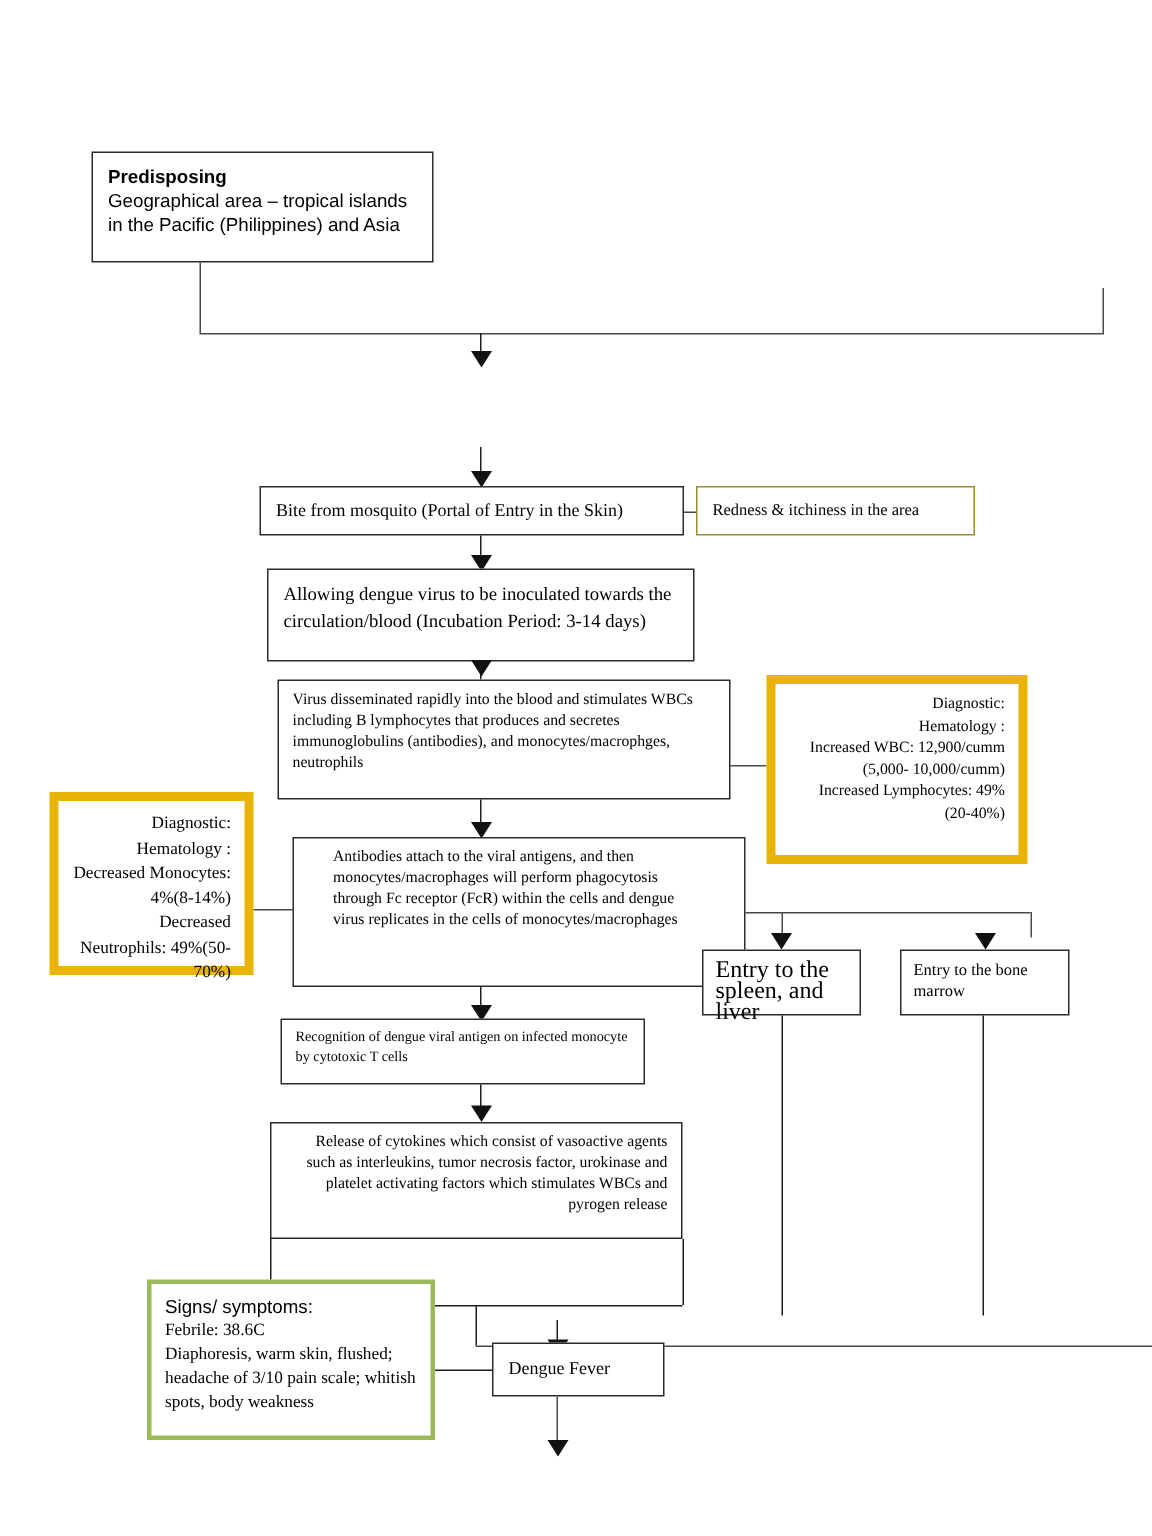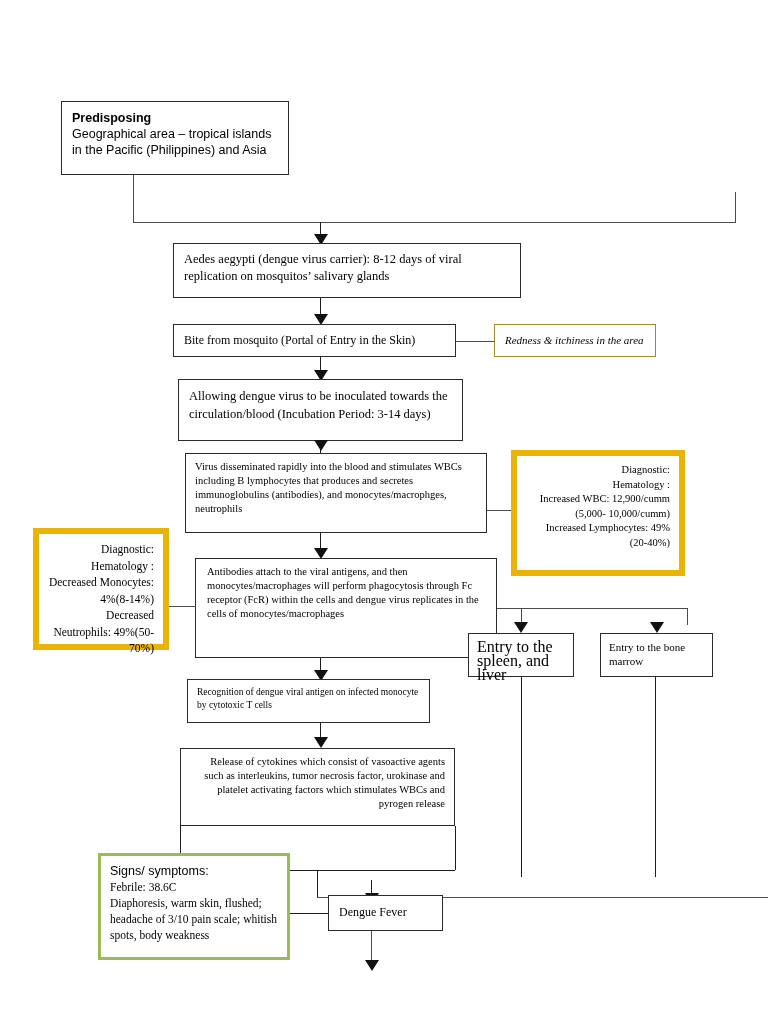--- a/index.html
+++ b/index.html
@@ -39,34 +39,31 @@
     <span class="txt">Geographical area – tropical islands in the Pacific (Philippines) and Asia</span>
   </div>
 
 
   <div class="ln v" style="left:133px;top:175px;height:47px;"></div>
   <div class="ln v" style="left:735px;top:192px;height:30px;"></div>
   <div class="ln h" style="left:133px;top:222px;width:603px;"></div>
   <div class="ln v dark" style="left:320px;top:222px;height:16px;"></div>
   <div class="arrow" style="left:314px;top:234px;"></div>
 
-  <div class="box serif" style="left:173px;top:243px;width:348px;height:55px;padding:7px 10px;font-size:12.5px;line-height:17px;">
-    <span class="txt">Aedes aegypti (dengue virus carrier): 8-12 days of viral replication on mosquitos’ salivary glands</span>
-  </div>
 
   <div class="ln v dark" style="left:320px;top:298px;height:20px;"></div>
   <div class="arrow" style="left:314px;top:314px;"></div>
 
   <div class="box serif" style="left:173px;top:324px;width:283px;height:33px;padding:7px 10px;font-size:12px;line-height:16px;">
     <span class="txt">Bite from mosquito (Portal of Entry in the Skin)</span>
   </div>
 
   <div class="ln h" style="left:456px;top:341px;width:38px;"></div>
 
-  <div class="box serif b-olive" style="left:494px;top:324px;width:162px;height:33px;padding:7px 10px;font-size:11px;line-height:16px;font-style:italic;">
+  <div class="box serif b-olive" style="left:464px;top:324px;width:186px;height:33px;padding:7px 10px;font-size:11px;line-height:16px;">
     <span class="txt">Redness &amp; itchiness in the area</span>
   </div>
 
   <div class="ln v dark" style="left:320px;top:357px;height:17px;"></div>
   <div class="arrow" style="left:314px;top:370px;"></div>
 
   <div class="box serif" style="left:178px;top:379px;width:285px;height:62px;padding:7px 10px;font-size:12.5px;line-height:18px;">
     <span class="txt">Allowing dengue virus to be inoculated towards the circulation/blood (Incubation Period: 3-14 days)</span>
   </div>
 
@@ -84,21 +81,21 @@
 Hematology :
 Increased WBC: 12,900/cumm
 (5,000- 10,000/cumm)
 Increased Lymphocytes: 49%
 (20-40%)</span>
   </div>
 
   <div class="ln v dark" style="left:320px;top:533px;height:22px;"></div>
   <div class="arrow" style="left:314px;top:548px;"></div>
 
-  <div class="box serif" style="left:195px;top:558px;width:302px;height:100px;padding:6px 11px;font-size:10.5px;line-height:14px;">
+  <div class="box serif" style="left:195px;top:558px;width:302px;height:100px;padding:6px 26px;font-size:10.5px;line-height:14px;">
     <span class="txt">Antibodies attach to the viral antigens, and then monocytes/macrophages will perform phagocytosis through Fc receptor (FcR) within the cells and dengue virus replicates in the cells of monocytes/macrophages</span>
   </div>
 
   <div class="box serif b-teal" style="left:33px;top:528px;width:136px;height:122px;padding:7px 9px;font-size:11.5px;line-height:16.5px;">
     <span class="txt">Diagnostic:
 Hematology :
 Decreased Monocytes: 4%(8-14%)
 Decreased Neutrophils: 49%(50-70%)</span>
   </div>
   <div class="ln h" style="left:169px;top:606px;width:27px;"></div>

